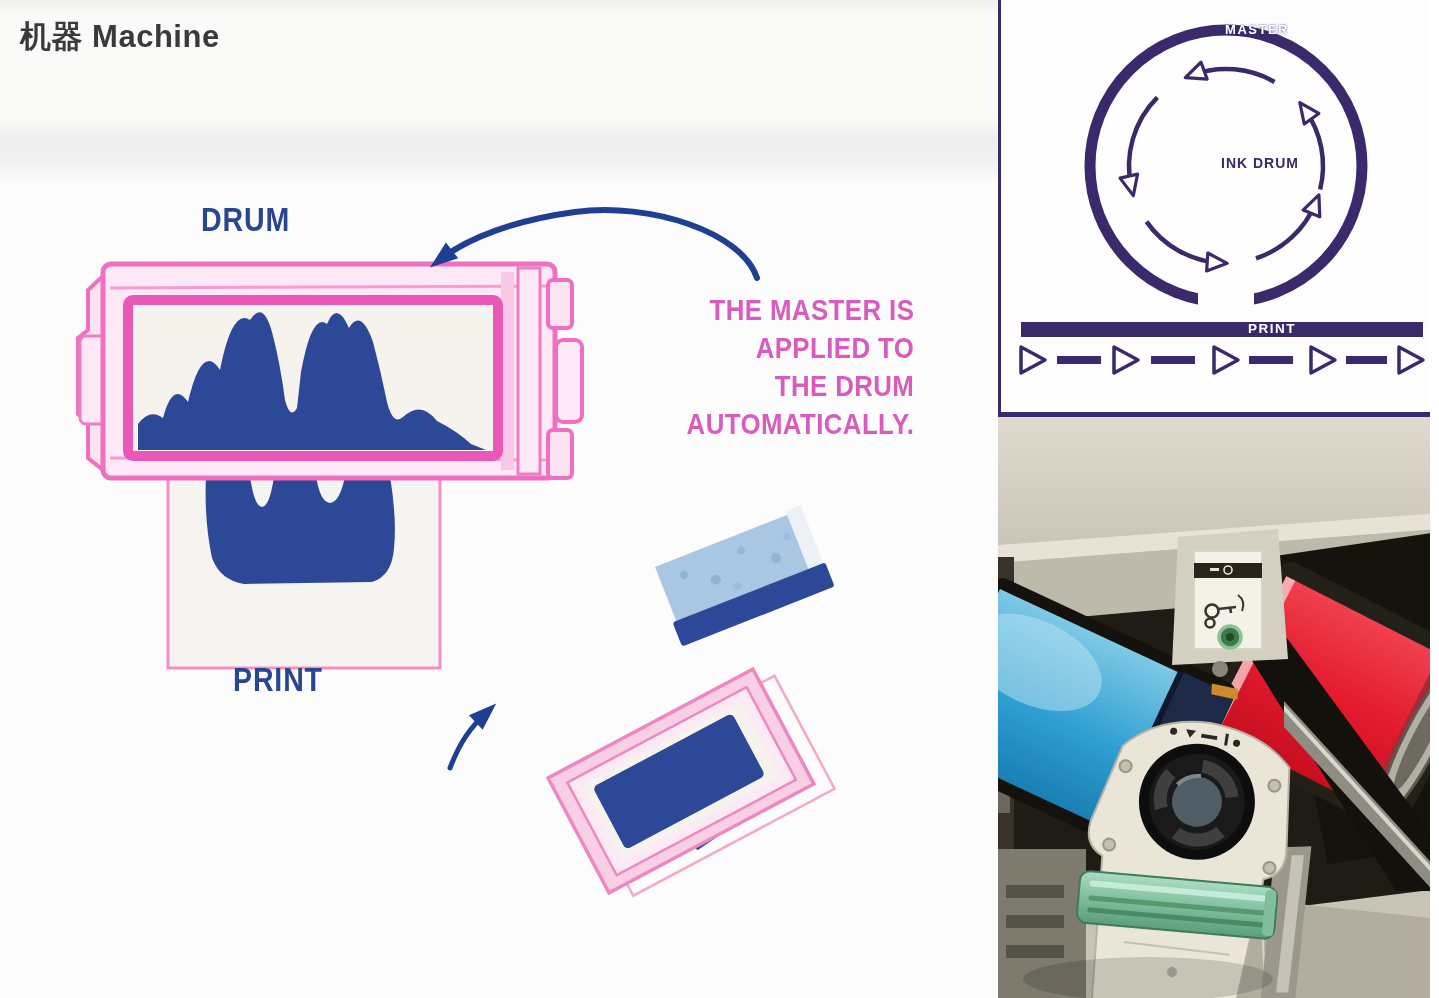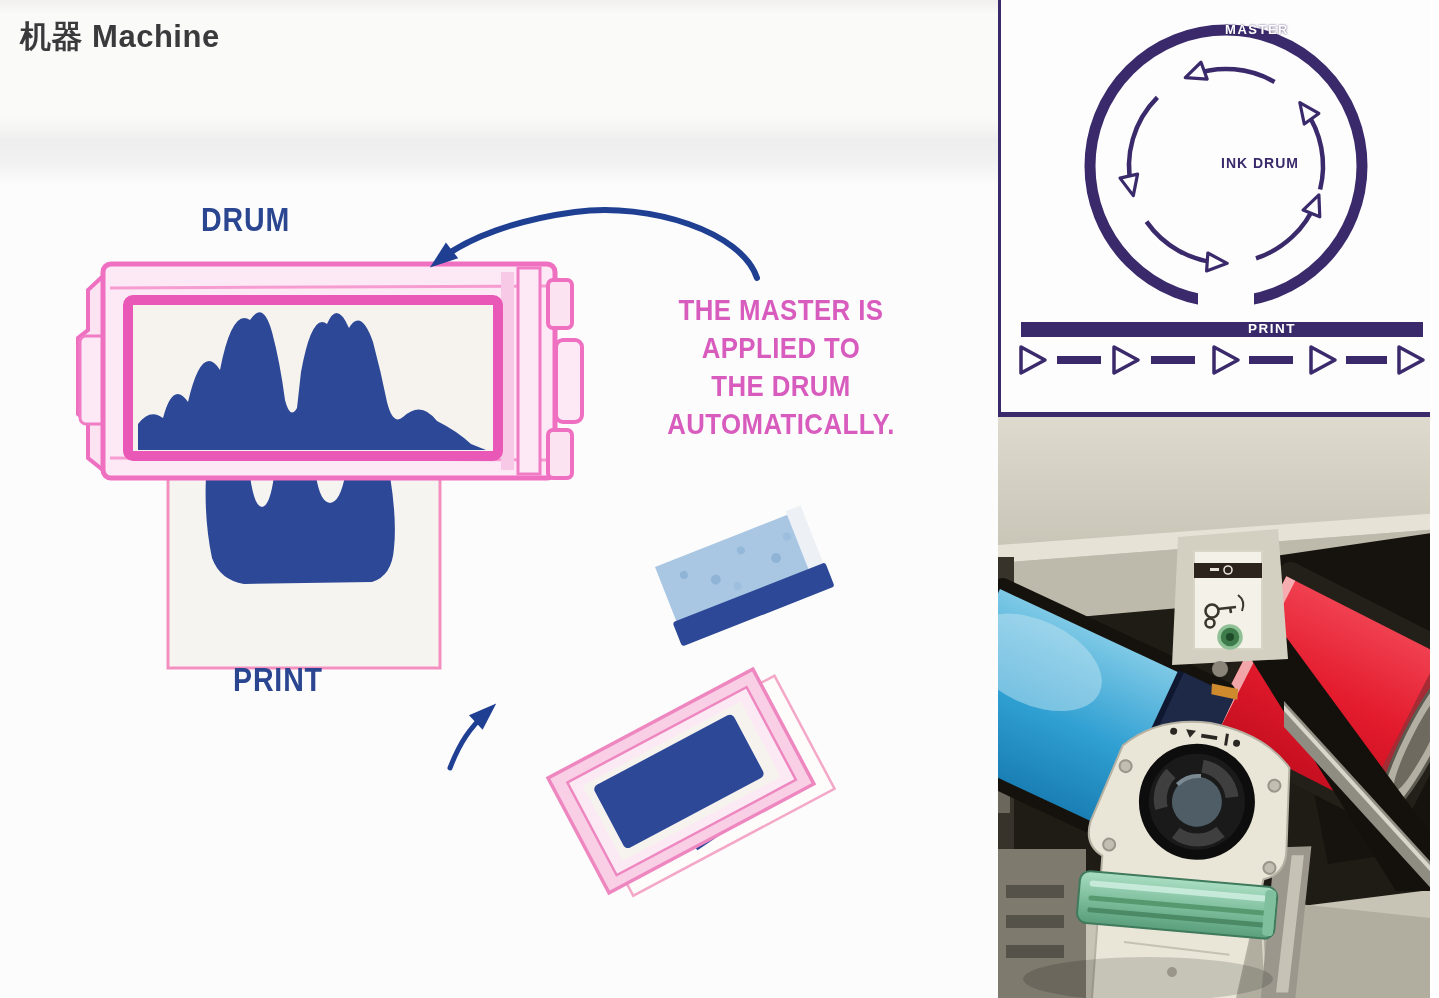--- a/index.html
+++ b/index.html
@@ -15,21 +15,21 @@
   .slide-title{
     position:absolute; left:20px; top:16px;
     font-size:31px; font-weight:700; color:#3a393b; letter-spacing:.5px;
   }
   .navy-label{
     position:absolute; color:#2a4691; font-weight:700; font-size:34px;
     letter-spacing:1px; transform:scaleX(.84); transform-origin:left center;
   }
   #drum-label{left:201px; top:200px;}
   #print-label{left:233px; top:660px;}
-  .note{position:absolute; text-align:center; font-weight:700; font-size:30px; line-height:38px; letter-spacing:.5px;}
+  .note{position:absolute; text-align:right; font-weight:700; font-size:30px; line-height:38px; letter-spacing:.5px;}
   .note .ln{transform:scaleX(.86); transform-origin:center;}
   #master-note{left:626px; top:291px; width:310px; color:#d85cbe;}
   #riso-note{left:86px; top:768px; width:404px; color:#e87493; line-height:37px;}
   svg{display:block;}
   
   #diagram-panel{
     position:absolute; left:998px; top:0; width:438px; height:412px;
     background:#fdfdfd; border-left:3px solid #3a2a6b; border-bottom:5px solid #3a2a6b;
   }
   .diag-text{position:absolute; font-weight:700; color:#ffffff; text-align:right;}

